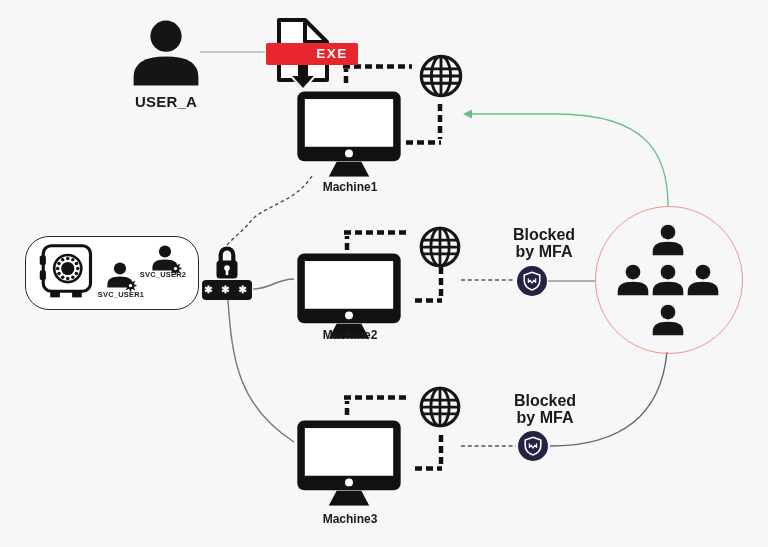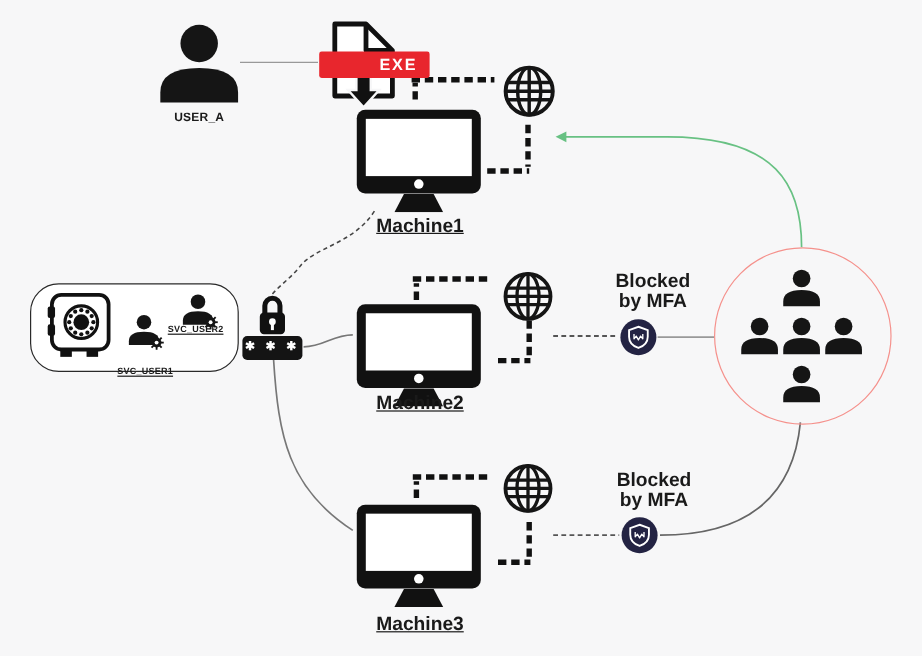--- a/index.html
+++ b/index.html
@@ -17,23 +17,23 @@
   svg{display:block;overflow:visible;}
   #edges{position:absolute;left:0;top:0;z-index:1;pointer-events:none;}
   .node{z-index:2;}
   .lbl{
     z-index:3;
     color:#1a1a1a;
     font-weight:bold;
     text-align:center;
     white-space:nowrap;
   }
-  .machine-label{font-size:16px;text-decoration:underline;}
-  .small-label{font-size:10px;letter-spacing:.2px;}
-  .tiny-label{font-size:7.5px;letter-spacing:.2px;text-decoration:underline;}
+  .machine-label{font-size:12px;}
+  .small-label{font-size:15px;letter-spacing:.2px;}
+  .tiny-label{font-size:7.5px;letter-spacing:.2px;}
   .mfa-label{font-size:16px;line-height:17px;}
   .exe-banner{
     background:var(--c-exe_red,#e8262d);
     color:#fff;
     font-weight:bold;
     font-size:13.5px;
     letter-spacing:1.5px;
     width:52px;height:22px;line-height:22px;
     text-align:center;
     border-radius:2px;
@@ -240,21 +240,21 @@
       </svg>
   </div>
   <div class="abs node ink" style="left:106px;top:261px;z-index:3;">
     <svg width="28" height="28" viewBox="0 0 60 60">
         <use href="#bust"></use>
       </svg>
     <svg class="abs" style="left:18px;top:18px;" width="13" height="13" viewBox="0 0 24 24">
         <use href="#gear"></use>
       </svg>
   </div>
-  <div class="abs lbl tiny-label" style="left:76px;top:305px;width:90px;z-index:3;">SVC_USER1</div>
+  <div class="abs lbl tiny-label" style="left:76px;top:290px;width:90px;z-index:3;">SVC_USER1</div>
   <div class="abs node ink" style="left:151px;top:244px;z-index:3;">
     <svg width="28" height="28" viewBox="0 0 60 60">
         <use href="#bust"></use>
       </svg>
     <svg class="abs" style="left:18px;top:18px;" width="13" height="13" viewBox="0 0 24 24">
         <use href="#gear"></use>
       </svg>
   </div>
   <div class="abs lbl tiny-label" style="left:118px;top:270px;width:90px;z-index:3;">SVC_USER2</div>
 

